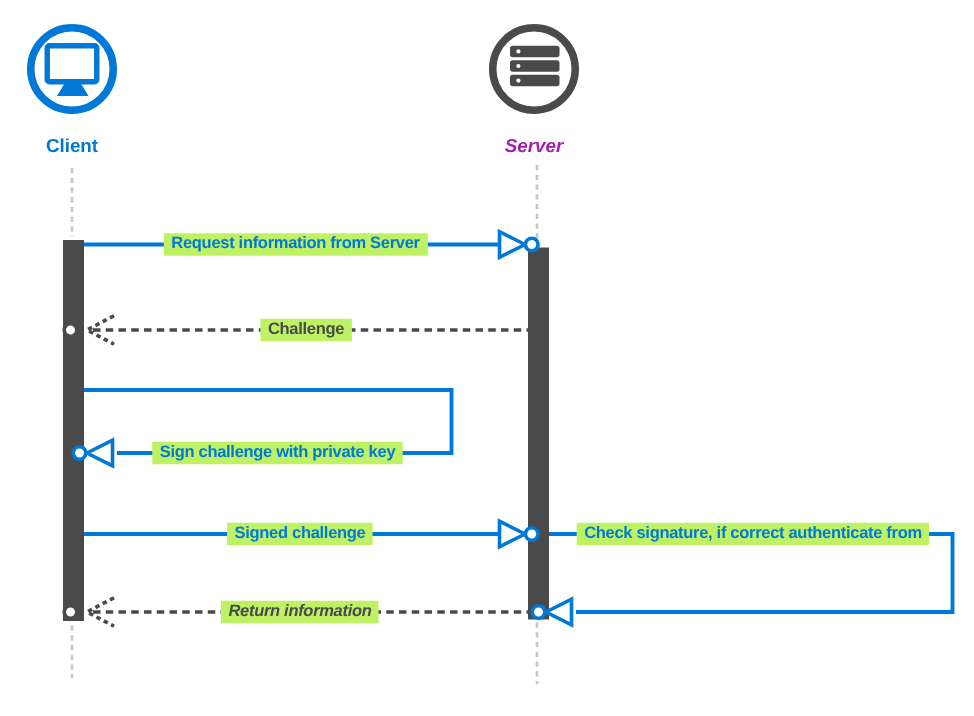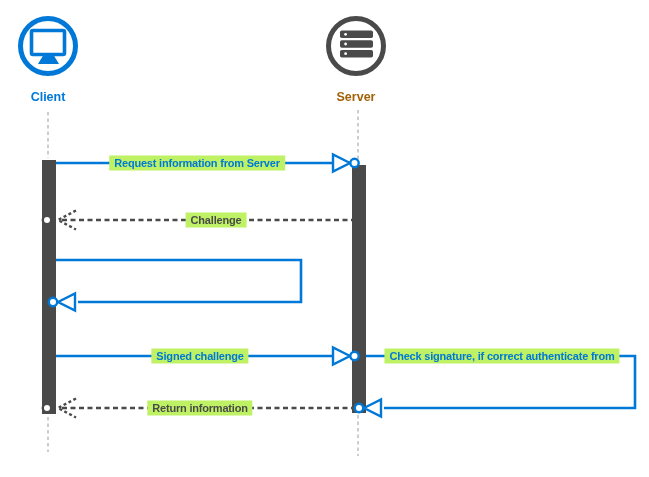--- a/index.html
+++ b/index.html
@@ -20,21 +20,21 @@
     left: 0;
     top: 0;
   }
   .actor-label {
     position: absolute;
     transform: translate(-50%, -50%);
     font: 700 12.5px "Liberation Sans", sans-serif;
     white-space: nowrap;
   }
   .actor-label.blue { color: #0078D7; }
-  .actor-label.dark { color: #a16207; }
+  .actor-label.dark { color: #a21caf; font-style: italic; }
   .msg {
     position: absolute;
     transform: translate(-50%, -50%);
     background: #bef264;
     padding: 0 5px;
     font: 700 11px "Liberation Sans", sans-serif;
     letter-spacing: -0.2px;
     white-space: nowrap;
     line-height: 15px;
   }
@@ -122,17 +122,18 @@
         <circle cx="345.6" cy="44" r="1.4" fill="#ffffff"></circle>
         <circle cx="345.6" cy="53.7" r="1.4" fill="#ffffff"></circle>
       </g>
     </g>
   </svg>
 
   <div class="actor-label blue" style="left:48px; top:97px;">Client</div>
   <div class="actor-label dark" style="left:356px; top:97px;">Server</div>
 
   <div class="msg blue" style="left:197px; top:163px;">Request information from Server</div>
-  <div class="msg dark" style="left:216px; top:220px;">Challenge</div>
+  <div class="msg dark" style="left:204px; top:220px;">Challenge</div>
+  <div class="msg blue" style="left:185px; top:302px;">Sign challenge with private key</div>
   <div class="msg blue" style="left:200px; top:356px;text-align:right;">Signed challenge</div>
   <div class="msg blue" style="left:502px; top:356px;">Check signature, if correct authenticate from</div>
-  <div class="msg dark" style="left:200px; top:408px;">Return information</div>
+  <div class="msg dark" style="left:200px; top:408px;font-style:italic;">Return information</div>
 </div>
 
 </body></html>

